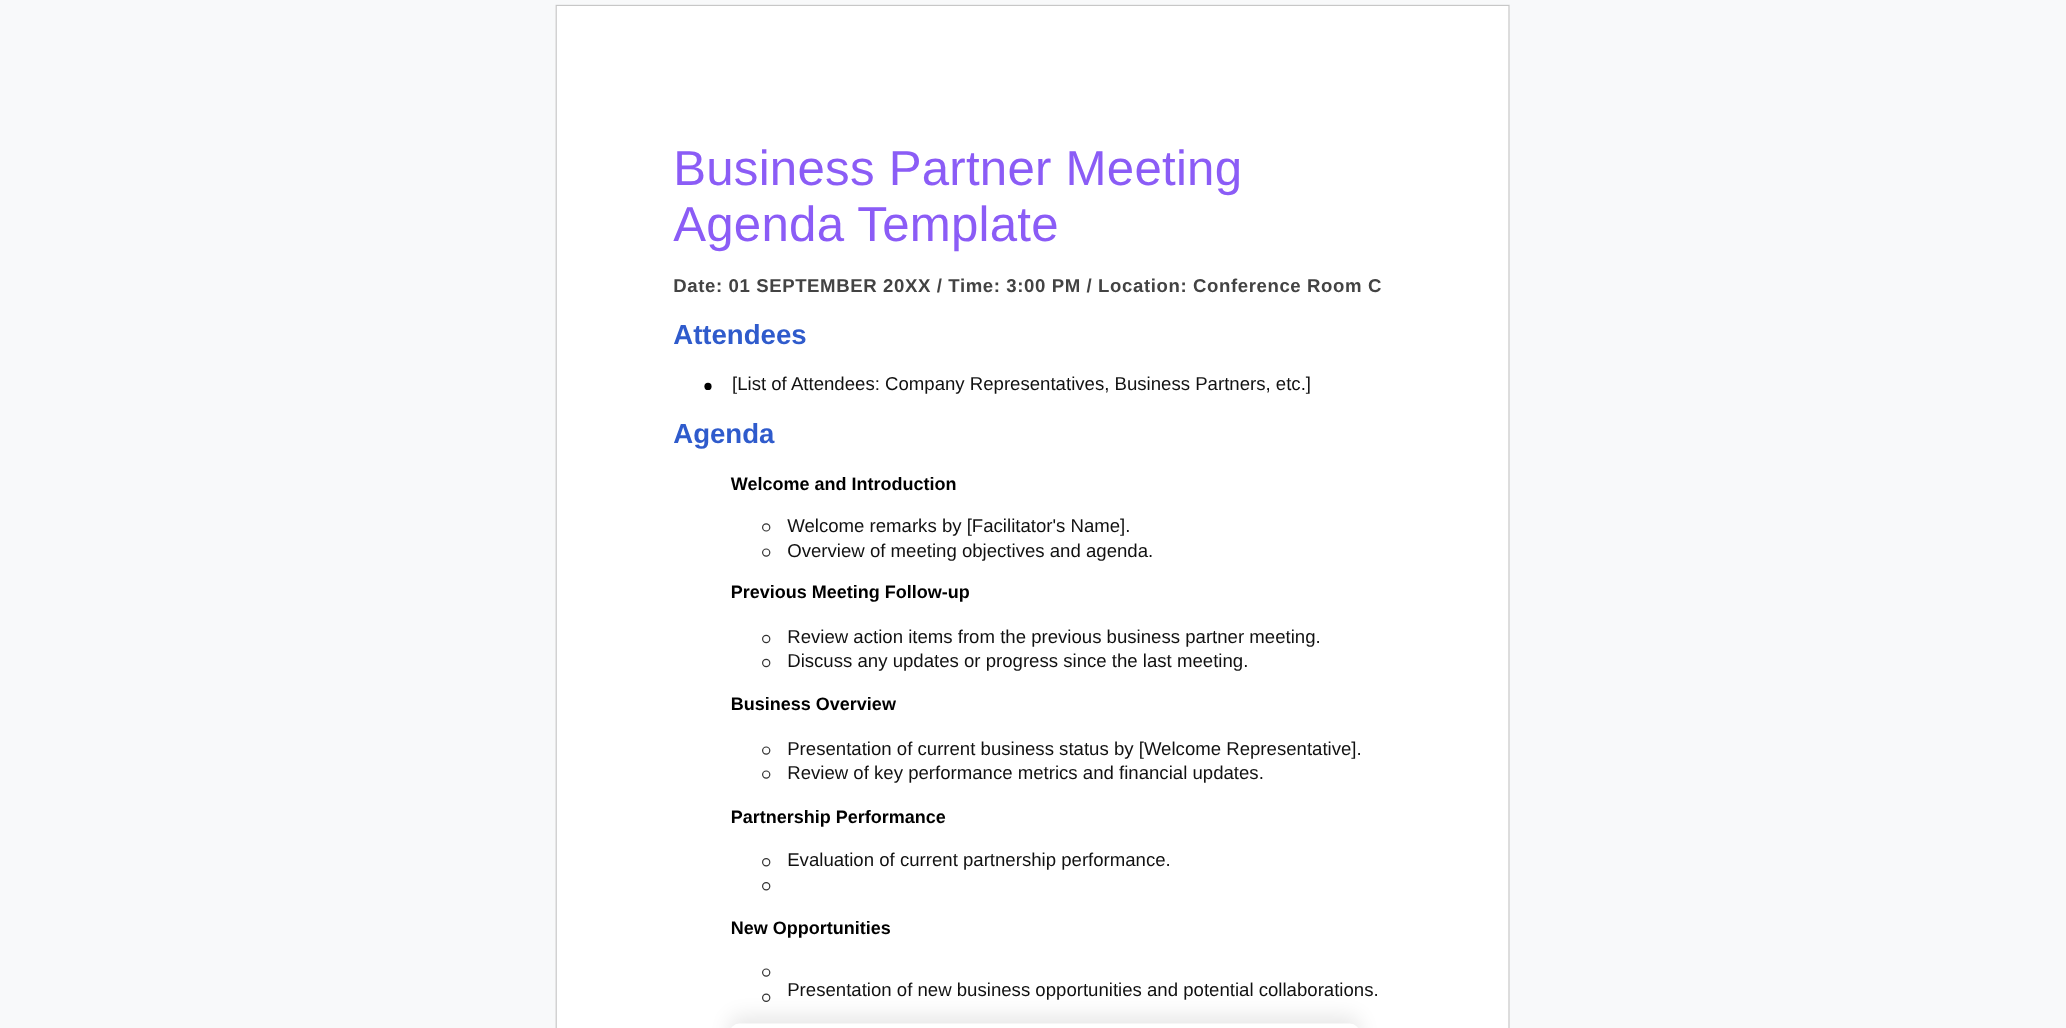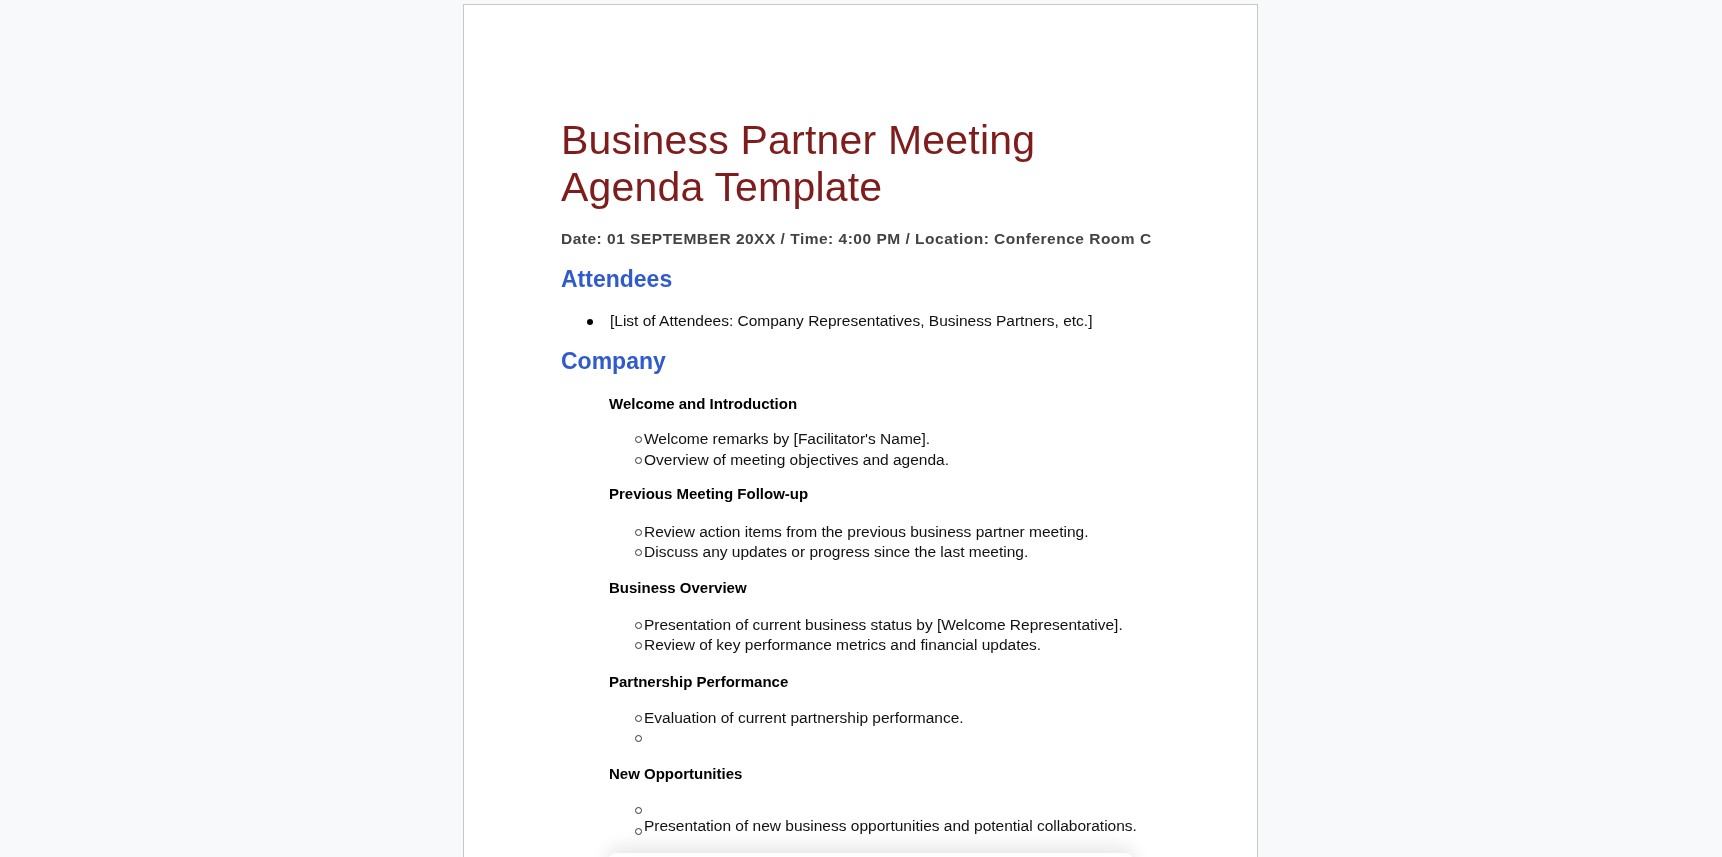--- a/index.html
+++ b/index.html
@@ -13,37 +13,37 @@
     position:absolute; left:463px; top:4px;
     width:795px; height:900px;
     background:#ffffff;
     border:1px solid #c7c7c7;
     box-sizing:border-box;
   }
   .abs { position:absolute; white-space:nowrap; }
   .title {
     left:97px; top:112px;
     font-size:41px; line-height:47px;
-    color:#7f1d1d; font-weight:normal;
+    color:#8b5cf6; font-weight:normal;
     white-space:normal; width:620px;
     letter-spacing:0.2px;
   }
   .meta {
     left:97px; top:225px;
     font-size:15.5px; font-weight:bold; color:#434343;
     letter-spacing:0.5px;
   }
   .h1 {
     left:97px; font-size:23px; font-weight:bold; color:#2f5bcc;
   }
   .sub {
     left:145px; font-size:15px; font-weight:bold; color:#000;
   }
   .item {
-    left:180px; font-size:15.5px; color:#111;
+    left:192px; font-size:15.5px; color:#111;
   }
   .bullet-hollow {
     position:absolute; left:171px; width:5px; height:5px;
     border:1.2px solid #333; border-radius:50%;
   }
   .bullet-filled {
     position:absolute; left:123px; width:6px; height:6px;
     background:#000; border-radius:50%;
   }
   .att-item { left:146px; font-size:15.5px; color:#111; }
@@ -52,27 +52,27 @@
     background:#ffffff;
     box-shadow:0 -6px 18px rgba(0,0,0,0.10);
     border-radius:8px;
   }
 </style>
 </head>
 <body>
 
 <div class="page">
   <div class="abs title">Business Partner Meeting Agenda Template</div>
-  <div class="abs meta">Date: 01 SEPTEMBER 20XX / Time: 4:00 PM / Location: Conference Room C</div>
+  <div class="abs meta">Date: 01 SEPTEMBER 20XX / Time: 3:00 PM / Location: Conference Room C</div>
 
   <div class="abs h1" style="top:261px;">Attendees</div>
   <span class="bullet-filled" style="top:314px;"></span>
   <div class="abs att-item" style="top:307px;">[List of Attendees: Company Representatives, Business Partners, etc.]</div>
 
-  <div class="abs h1" style="top:343px;">Company</div>
+  <div class="abs h1" style="top:343px;">Agenda</div>
 
   <div class="abs sub" style="top:390px;">Welcome and Introduction</div>
   <span class="bullet-hollow" style="top:431px;"></span>
   <div class="abs item" style="top:425px;">Welcome remarks by [Facilitator's Name].</div>
   <span class="bullet-hollow" style="top:452px;"></span>
   <div class="abs item" style="top:446px;">Overview of meeting objectives and agenda.</div>
 
   <div class="abs sub" style="top:480px;">Previous Meeting Follow-up</div>
   <span class="bullet-hollow" style="top:524px;"></span>
   <div class="abs item" style="top:518px;">Review action items from the previous business partner meeting.</div>

